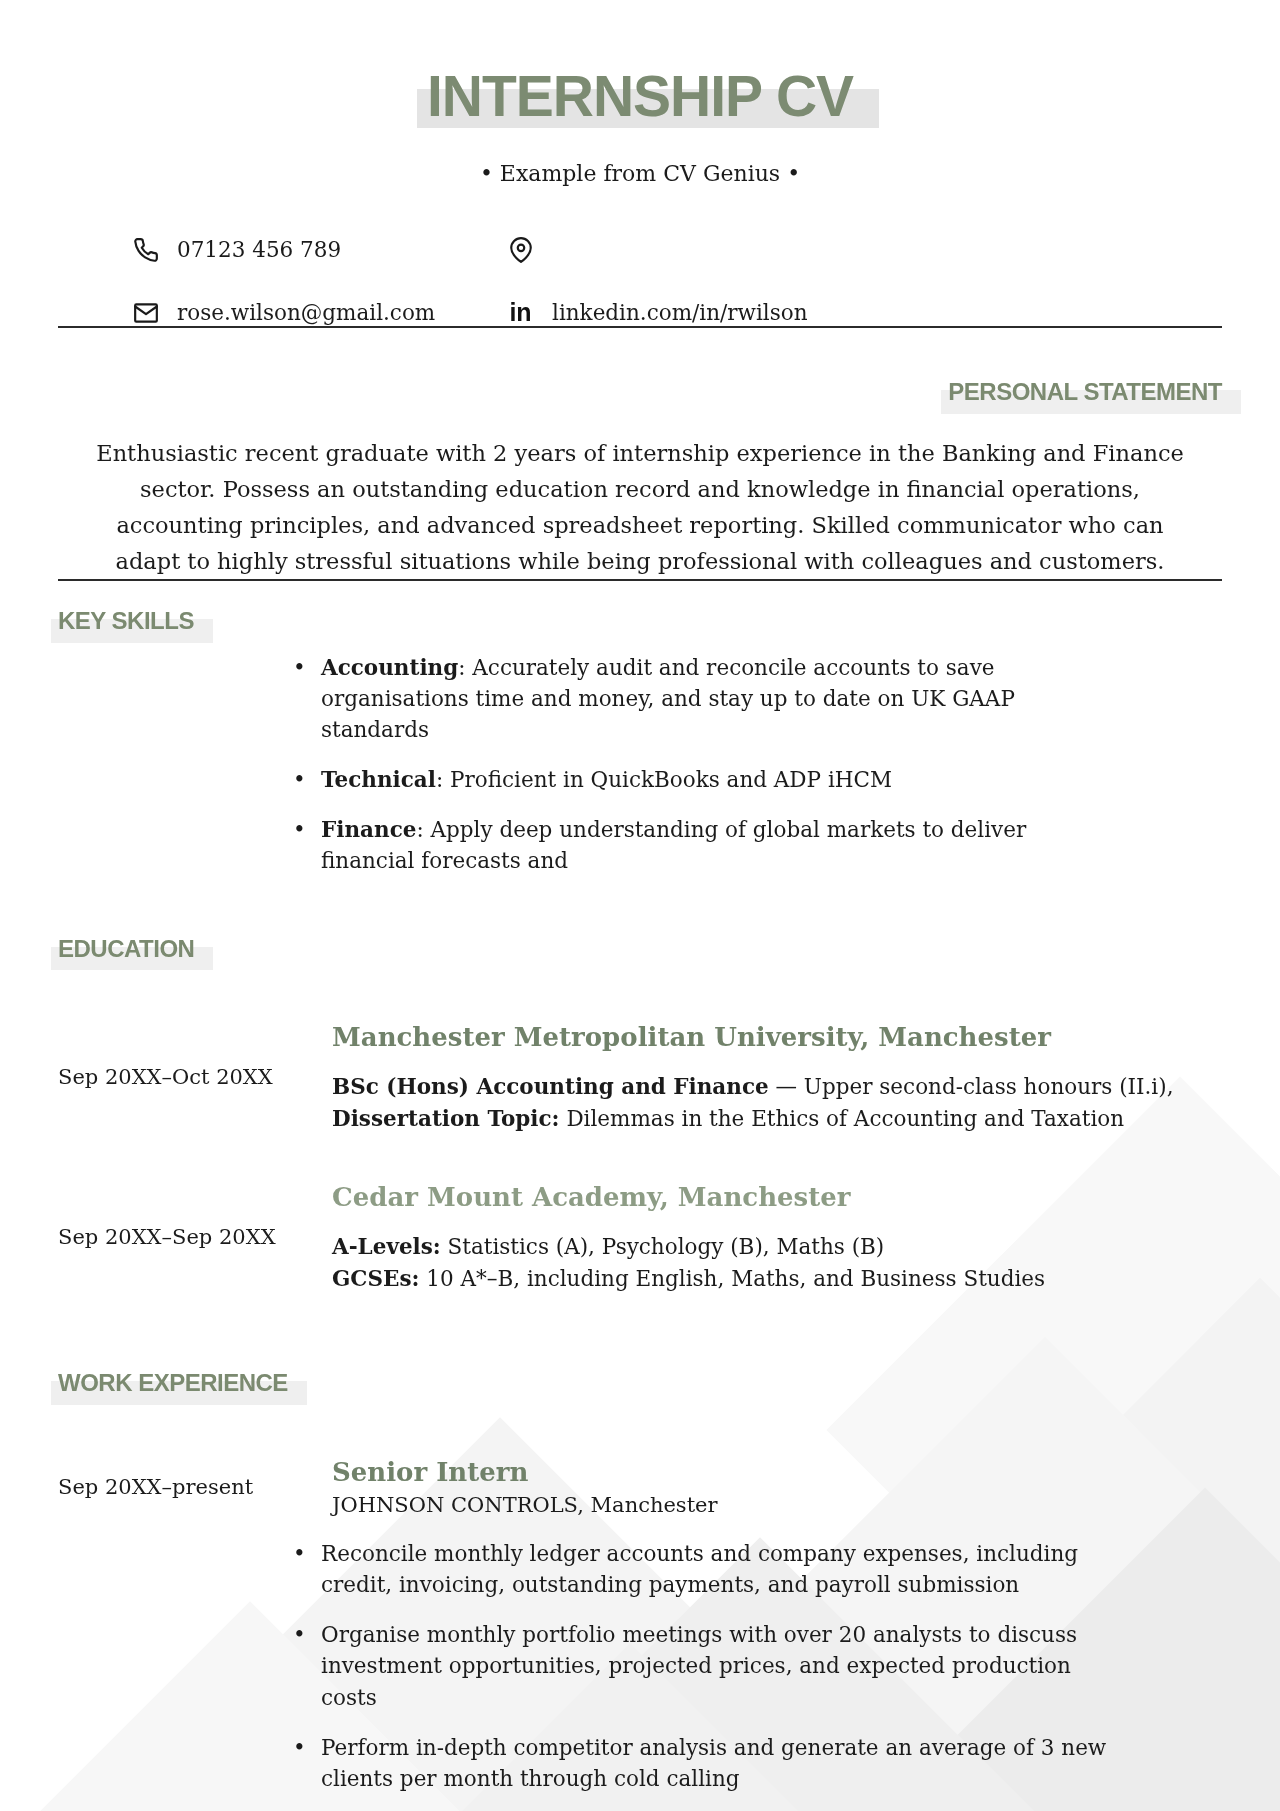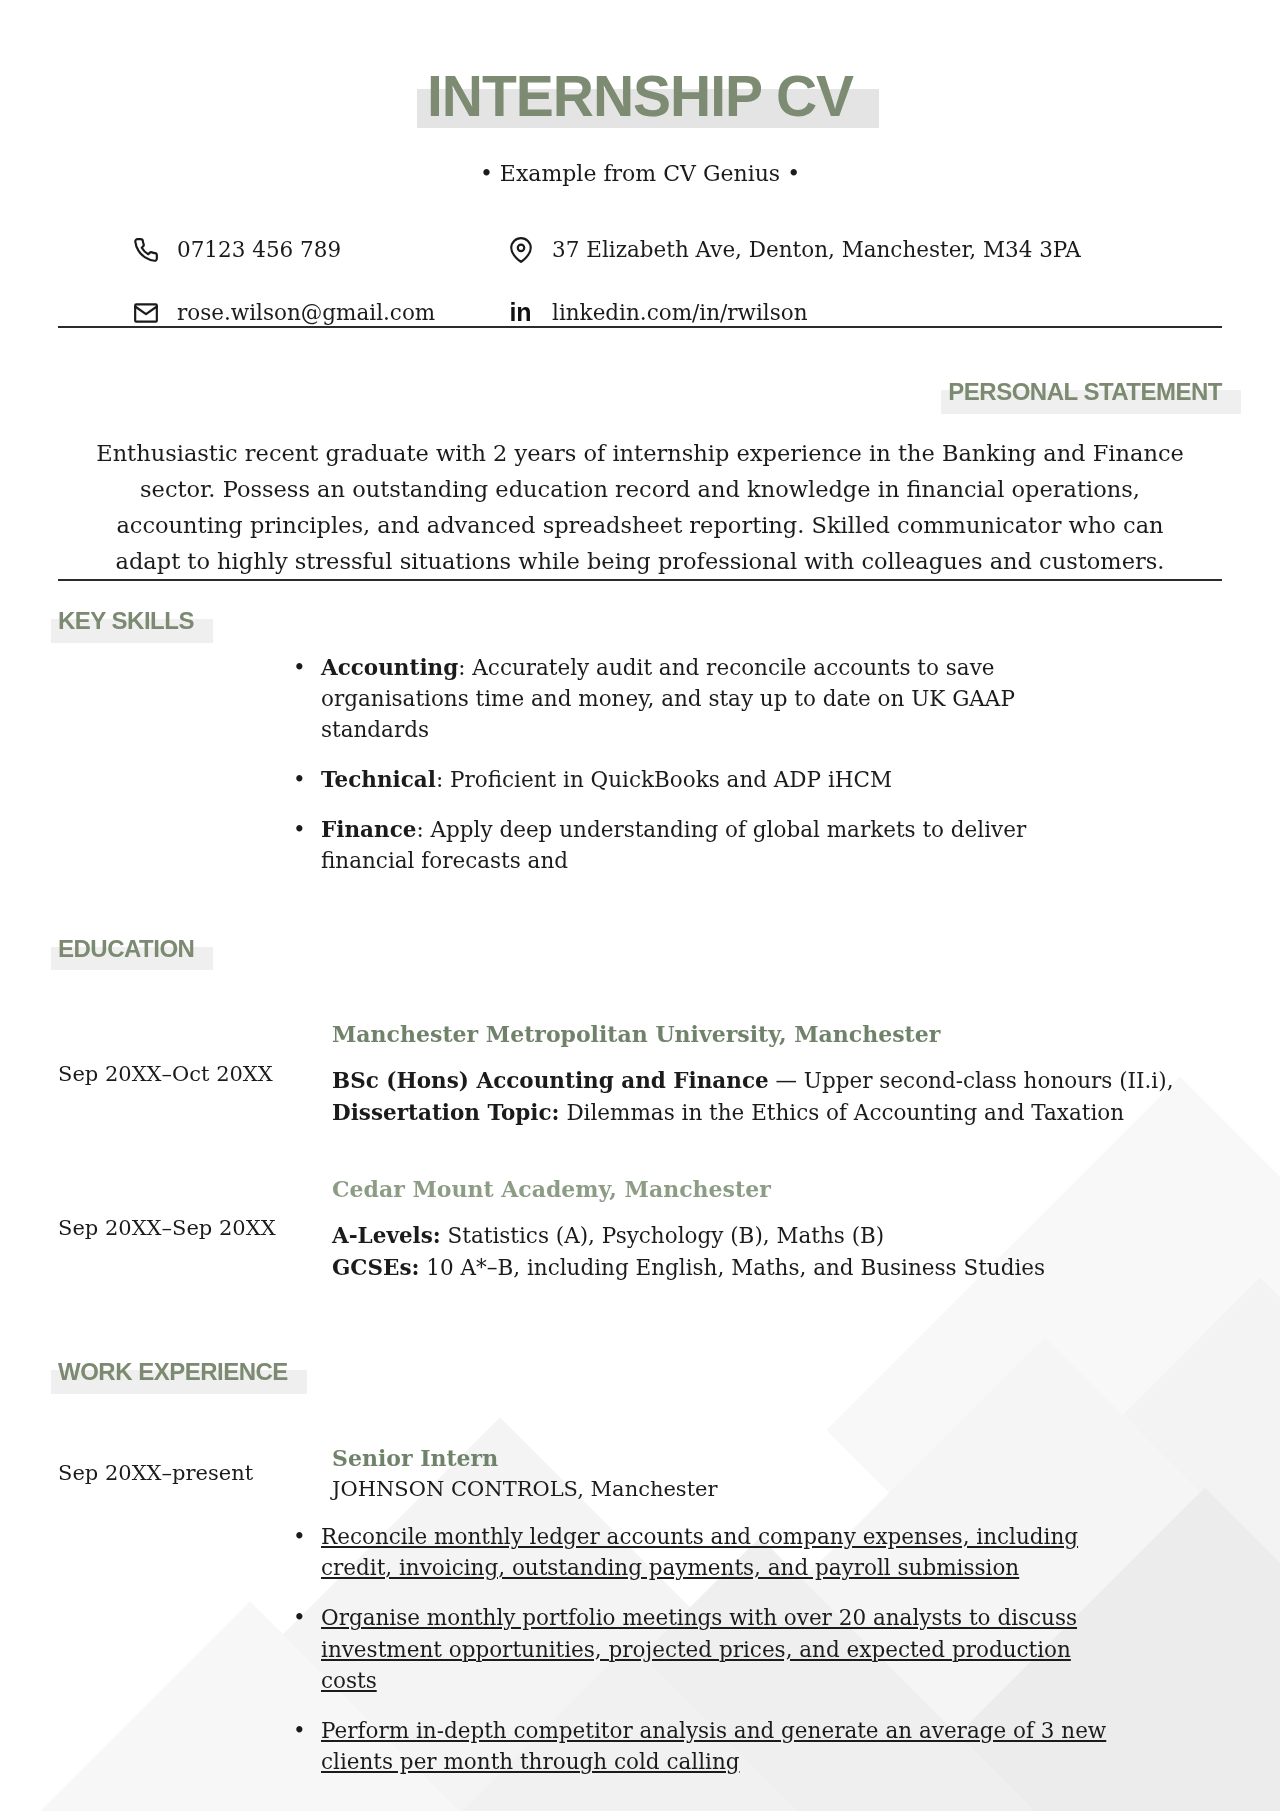--- a/index.html
+++ b/index.html
@@ -73,27 +73,27 @@
   }
   ul.bullets li::before { content:"\2022"; position:absolute; left:3px; top:0; }
   .b { font-weight:bold; }
 
   
   .row { display:flex; align-items:center;gap:44px; }
   .row-1 { margin-top:56px; }
   .row-2 { margin-top:44px; }
   .dates { width:230px; flex:none; font-size:21px; line-height:1.5; }
   .rcontent { flex:1; }
-  .org-name { font-weight:bold; font-size:22px; line-height:1.4; }
+  .org-name { font-weight:bold; font-size:26px; line-height:1.4; }
   .green-dark { color:#71826a; }
   .green-light { color:#8d9c85; }
   .detail { margin-top:15px; font-size:21.5px; line-height:1.5; }
   .detail-line { }
   .work-org { font-size:21px; line-height:1.5; margin-top:0; }
-  .work-bullets { margin-top:22px; margin-left:174px;text-decoration:underline; }
+  .work-bullets { margin-top:22px; margin-left:174px; }
 </style>
 </head>
 <body>
 
 <div class="bg">
   <div class="diamond" style="width:500px;height:500px;left:930px;top:1180px;background:#f8f8f8;"></div>
   <div class="diamond" style="width:300px;height:300px;left:1110px;top:1340px;background:#f3f3f3;"></div>
   <div class="diamond" style="width:450px;height:450px;left:820px;top:1430px;background:#f5f5f5;"></div>
   <div class="diamond" style="width:350px;height:350px;left:1030px;top:1560px;background:#ececec;"></div>
   <div class="diamond" style="width:400px;height:400px;left:300px;top:1500px;background:#f4f4f4;"></div>
@@ -118,21 +118,20 @@
       </span>
       <span>07123 456 789</span>
     </div>
     <div class="contact-item">
       <span class="cicon">
         <svg viewBox="0 0 24 24">
             <path d="M21 10c0 7-9 13-9 13s-9-6-9-13a9 9 0 0 1 18 0z"></path>
             <circle cx="12" cy="10" r="3"></circle>
           </svg>
       </span>
-      <span>37 Elizabeth Ave, Denton, Manchester, M34 3PA</span>
     </div>
     <div class="contact-item">
       <span class="cicon">
         <svg viewBox="0 0 24 24">
             <rect x="2" y="4" width="20" height="16" rx="1"></rect>
             <polyline points="22,6 12,13 2,6"></polyline>
           </svg>
       </span>
       <span>rose.wilson@gmail.com</span>
     </div>

